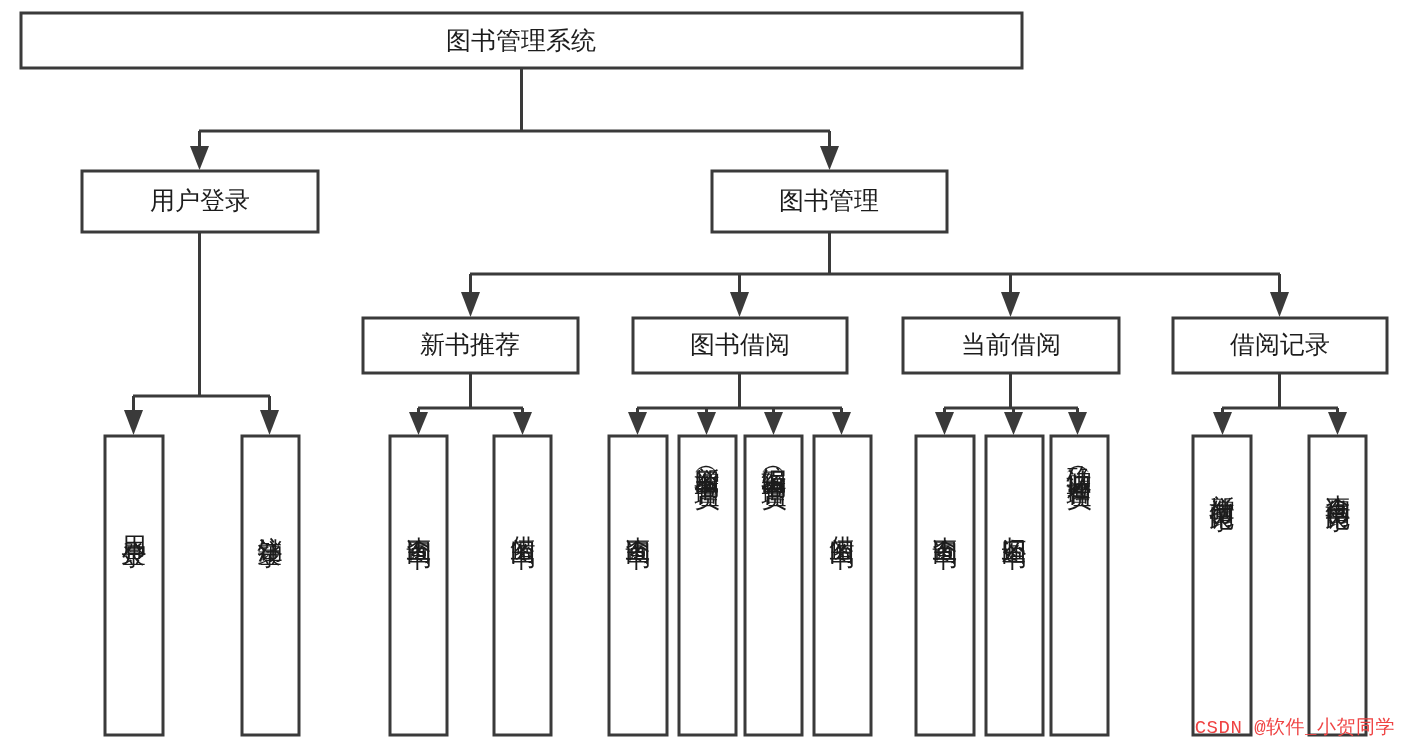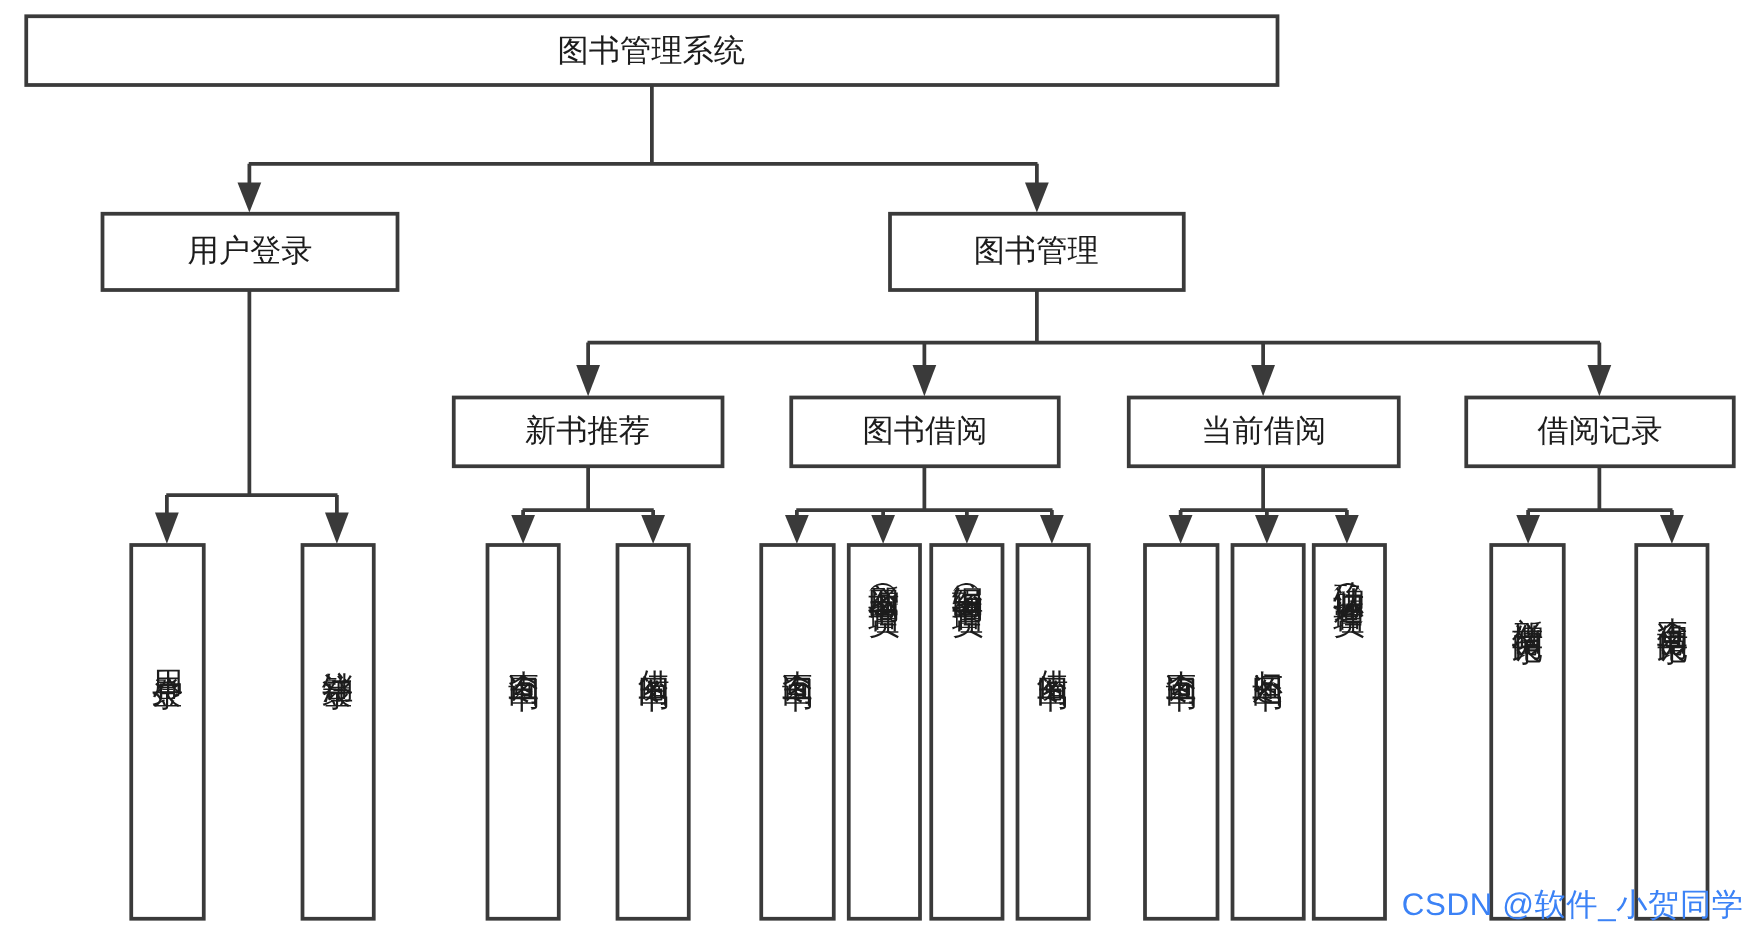--- a/index.html
+++ b/index.html
@@ -59,23 +59,23 @@
     color: #1c1c1c;
     letter-spacing: 3px;
     white-space: nowrap;
     pointer-events: none;
     transform: translate(-50%, 0);
   }
   #watermark {
     position: absolute;
     right: 10px;
     bottom: 7px;
-    font-family: Liberation Sans, sans-serif;
-    font-size: 25px;
-    color: #3b82f6;
+    font-family: Liberation Mono, monospace;
+    font-size: 19px;
+    color: #ef4444;
     white-space: nowrap;
     letter-spacing: 0.5px;
   }
 </style>
 </head>
 <body>
 
 <div id="diagram-root">
 
   <svg id="diagram-svg" viewBox="0 0 1405 747">

